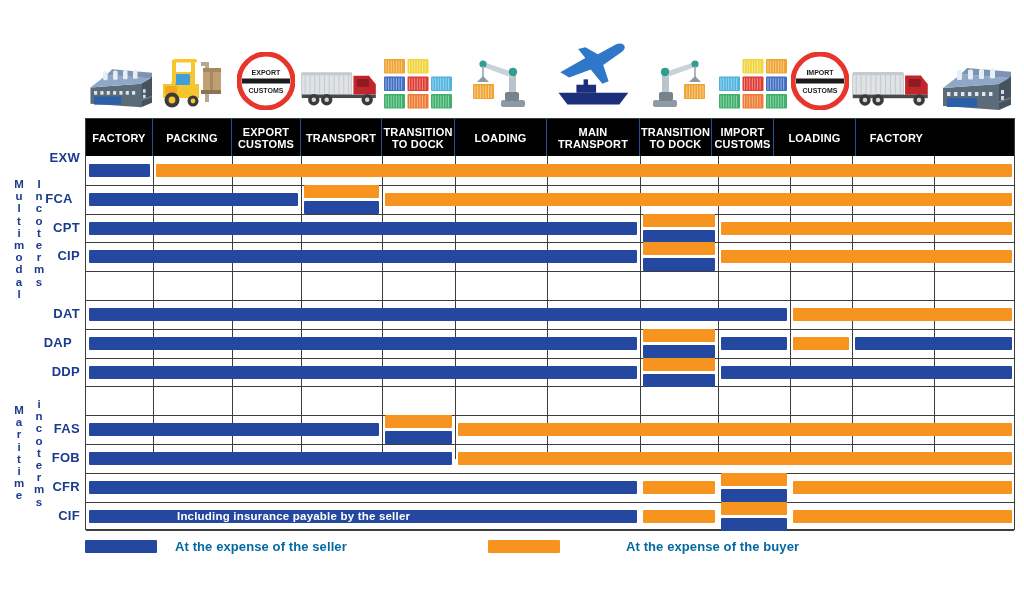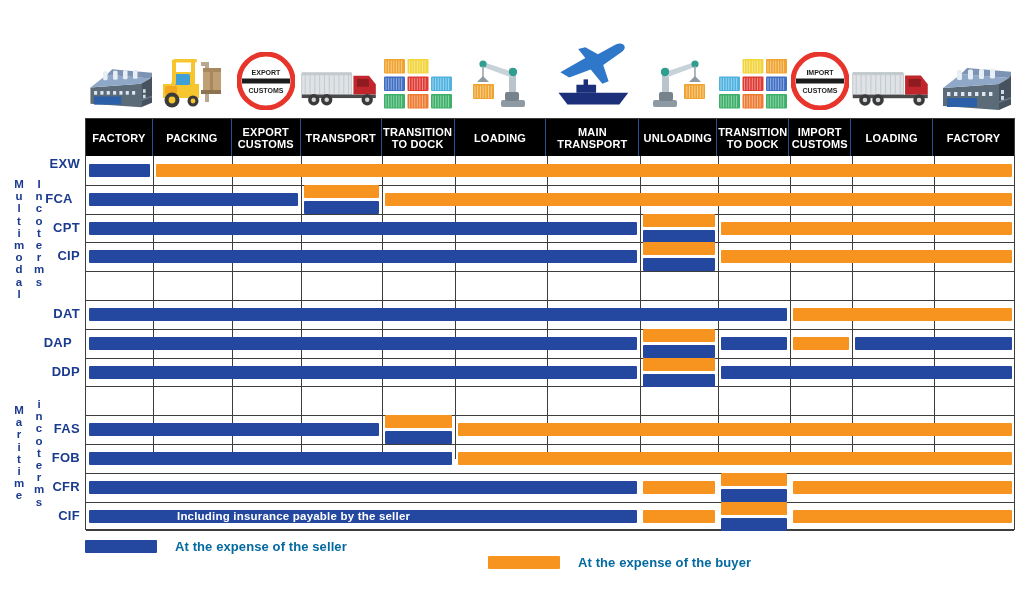--- a/index.html
+++ b/index.html
@@ -532,21 +532,20 @@
           <span>EXPORT<br>CUSTOMS</span>
         </div>
         <div class="hcell" style="width: 81px;">TRANSPORT</div>
         <div class="hcell" style="width: 73px;">
           <span>TRANSITION<br>TO DOCK</span>
         </div>
         <div class="hcell" style="width: 92px;">LOADING</div>
         <div class="hcell" style="width: 93px;">
           <span>MAIN<br>TRANSPORT</span>
         </div>
-        <div class="hcell" style="width: 78px;">UNLOADING</div>
         <div class="hcell" style="width: 72px;">
           <span>TRANSITION<br>TO DOCK</span>
         </div>
         <div class="hcell" style="width: 62px;">
           <span>IMPORT<br>CUSTOMS</span>
         </div>
         <div class="hcell" style="width: 82px;">LOADING</div>
         <div class="hcell" style="width: 81px;">FACTORY</div>
       </div>
     <div id="bodyarea">
@@ -617,27 +616,27 @@
         <div class="bar seller" style="left: 635px; width: 66px; top: 361.5px;"></div>
         <div class="bar buyer" style="left: 707px; width: 219px; top: 353.5px;"></div>
       </div>
   </div>
 
   <div id="legend">
     <div class="legend-item" style="left:0px; top:0px;">
       <span class="legend-swatch seller"></span>
       <span class="legend-text">At the expense of the seller</span>
     </div>
-    <div class="legend-item" style="left:403px; top:16px;">
+    <div class="legend-item" style="left:403px; top:0px;gap:48px;">
       <span class="legend-swatch buyer"></span>
       <span class="legend-text">At the expense of the buyer</span>
     </div>
   </div>
 
-<div class="rowlabel" style="left: 38px; top: 156px;">EXW</div>
+<div class="rowlabel" style="left: 38px; top: 150px;">EXW</div>
     <div class="rowlabel" style="left: 38px; top: 190.7px; text-align: center;">FCA</div>
     <div class="rowlabel" style="left: 38px; top: 219.5px;">CPT</div>
     <div class="rowlabel" style="left: 38px; top: 248.3px;">CIP</div>
     <div class="rowlabel" style="left: 38px; top: 305.9px;">DAT</div>
     <div class="rowlabel" style="left: 30px; top: 334.7px;">DAP</div>
     <div class="rowlabel" style="left: 38px; top: 363.5px; text-align: right;">DDP</div>
     <div class="rowlabel" style="left: 38px; top: 421.1px;">FAS</div>
     <div class="rowlabel" style="left: 38px; top: 449.9px;">FOB</div>
     <div class="rowlabel" style="left: 38px; top: 478.7px;">CFR</div>
     <div class="rowlabel" style="left: 38px; top: 507.5px;">CIF</div>

